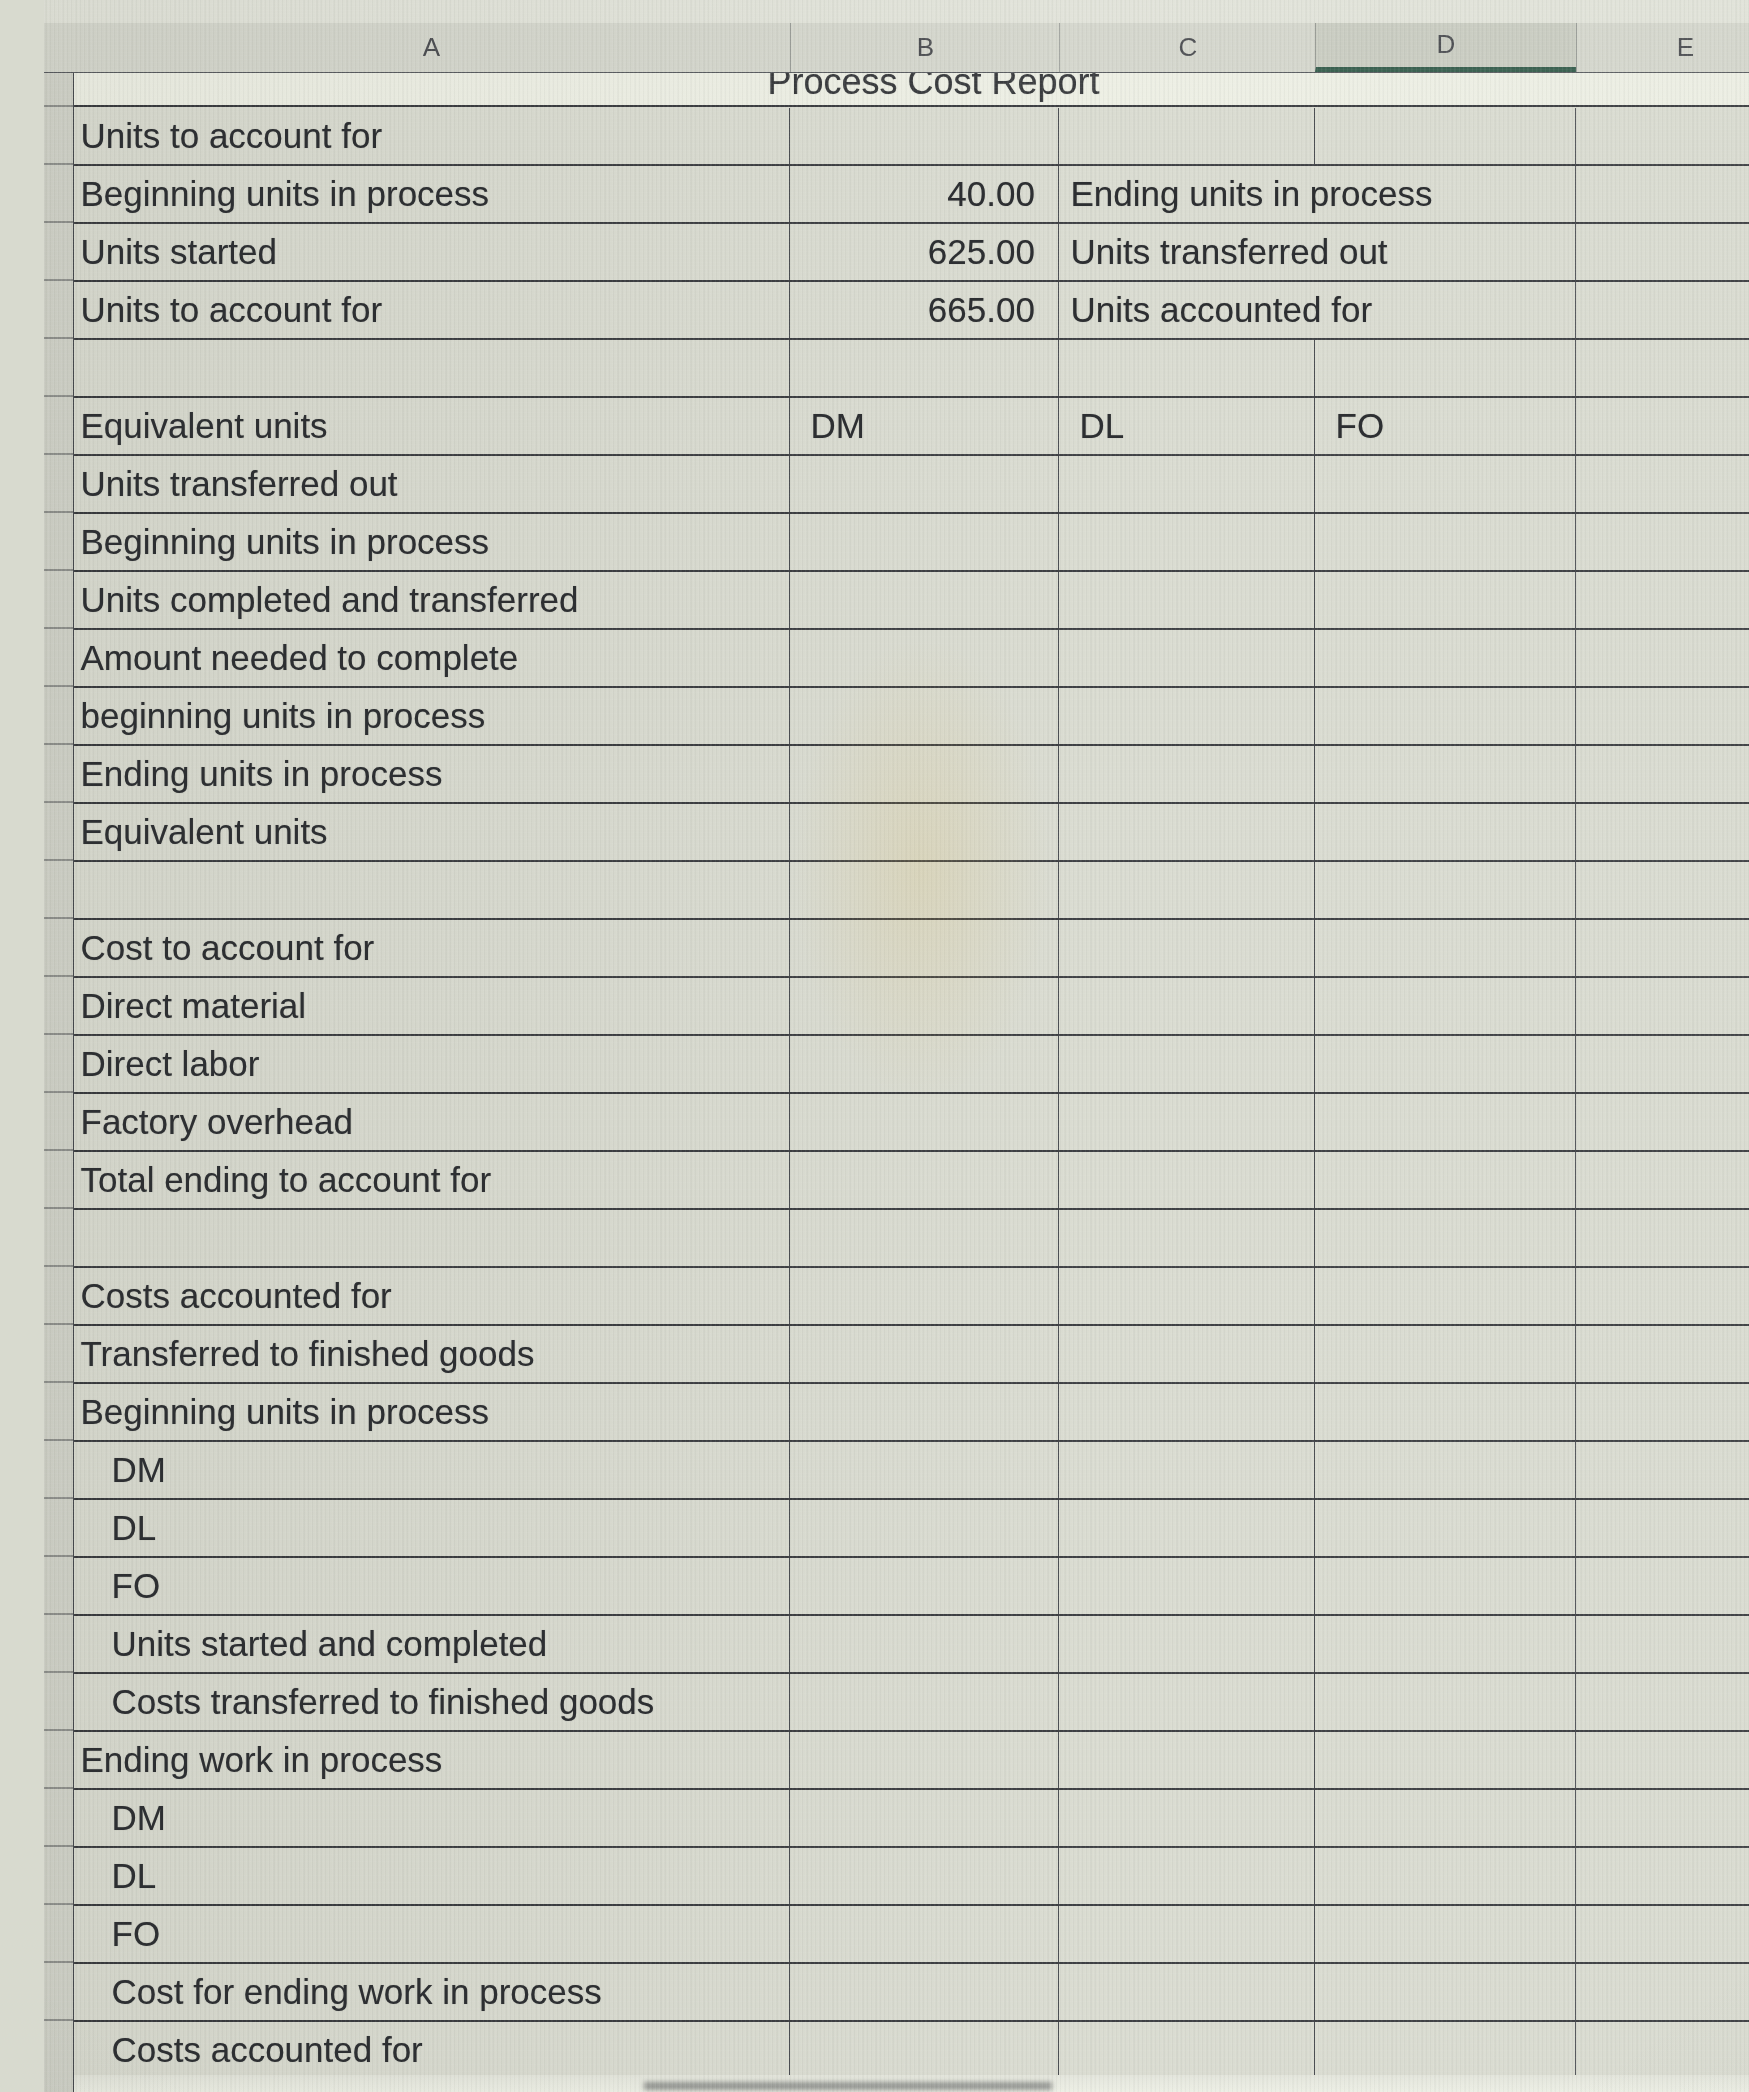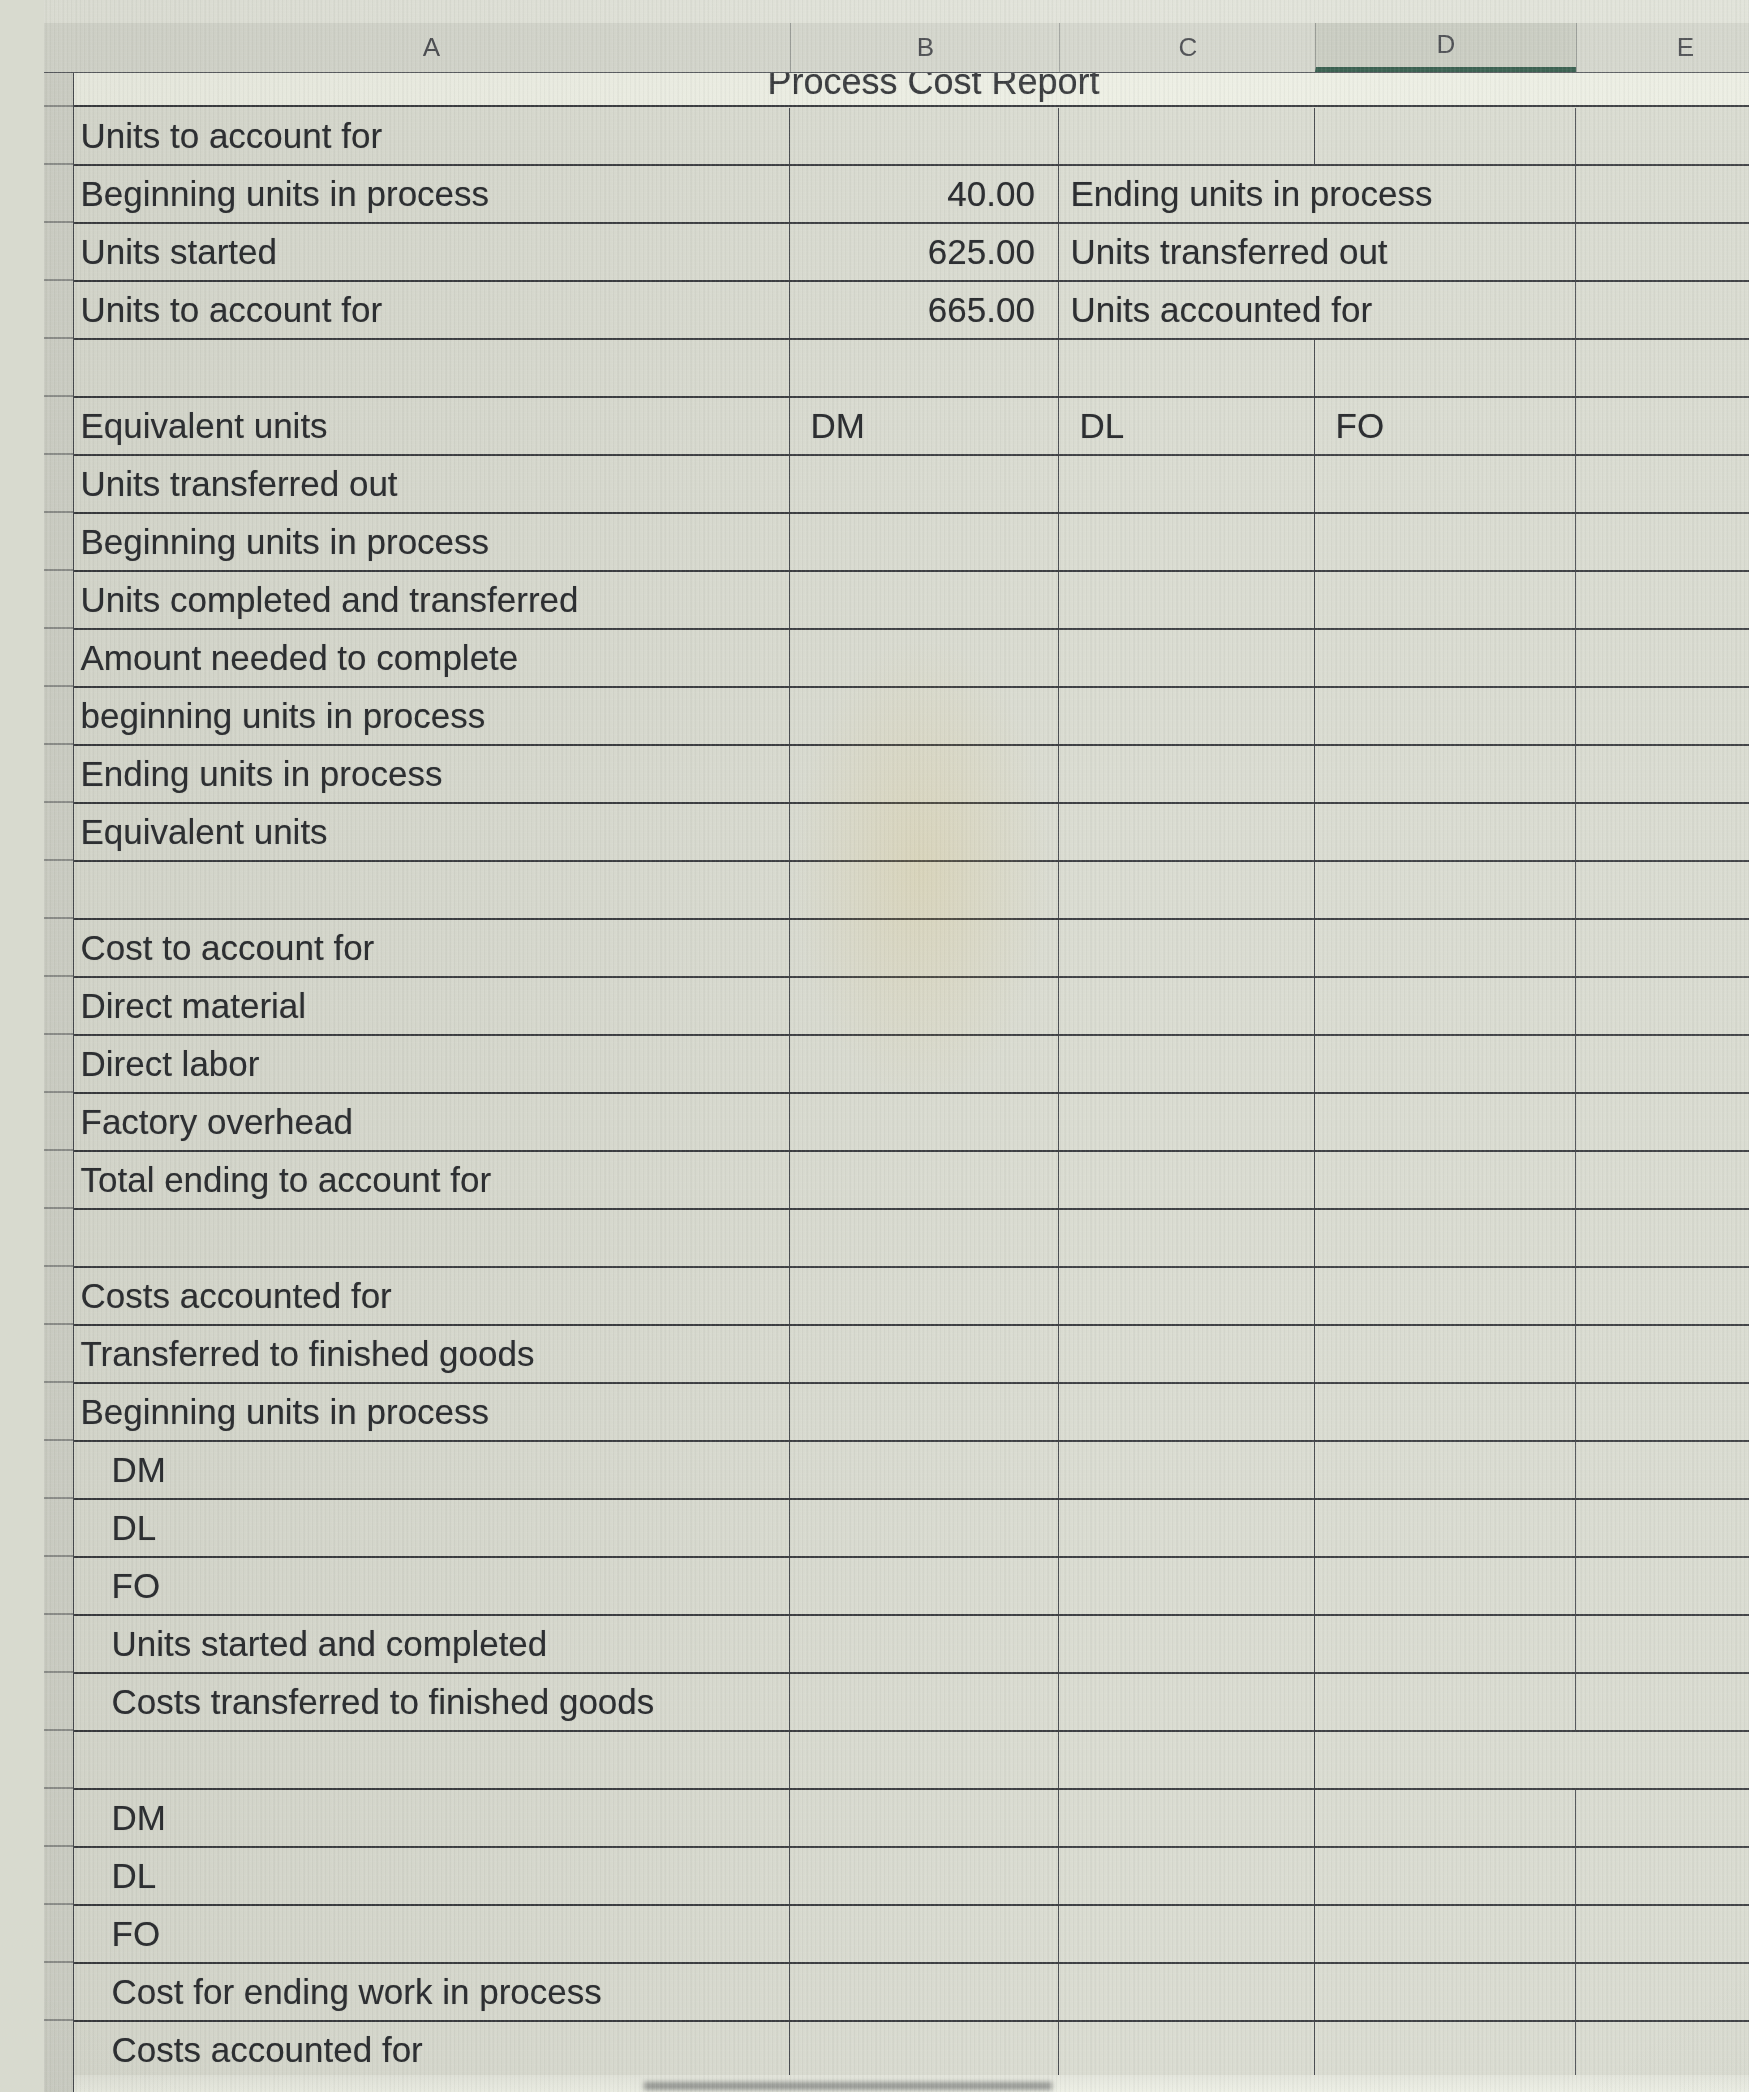--- a/index.html
+++ b/index.html
@@ -511,20 +511,23 @@
         </div>
       <div class="cell cell-c">
           <span></span>
         </div>
       <div class="cell cell-d">
           <span></span>
         </div>
       <div class="cell cell-e"></div>
     </div>
       <div class="row">
+      <div class="cell cell-a">
+          <span>Ending work in process</span>
+        </div>
       <div class="cell cell-b">
           <span></span>
         </div>
       <div class="cell cell-c">
           <span></span>
         </div>
       <div class="cell cell-d">
           <span></span>
         </div>
       <div class="cell cell-e"></div>

